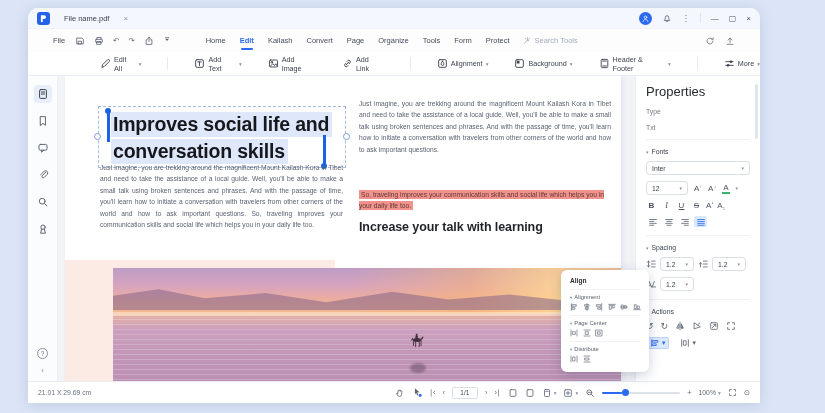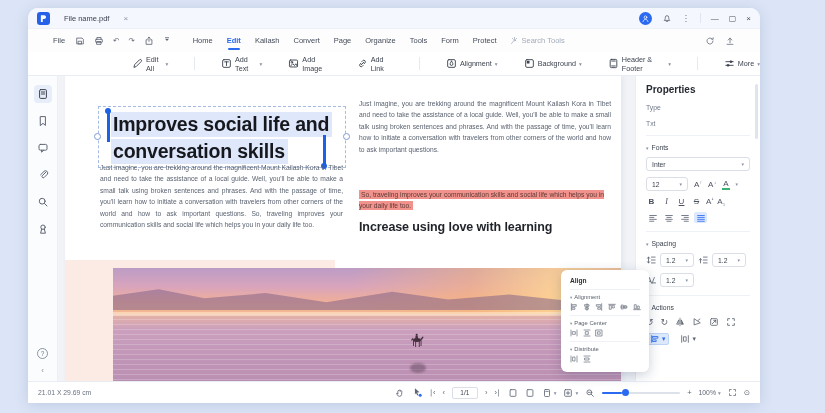--- a/index.html
+++ b/index.html
@@ -14,28 +14,28 @@
   .tab{display:flex;align-items:center;gap:14px;margin-left:10px;padding:0 4px;height:100%;font-size:7.5px;color:#3a4150}
   .tab-close{font-size:8px;color:#8a93a3;cursor:default}
   .tb-right{margin-left:auto;display:flex;align-items:center;gap:10px;color:#5f6673}
   .avatar{width:13px;height:13px;border-radius:50%;background:#2a6af0;display:flex;align-items:center;justify-content:center}
   .kebab{font-size:8px;color:#5f6673}
   .winbtn{font-size:8px;color:#4a5160}
   .vdiv{width:1px;height:10px;background:#dfe4ee}
   
   .menubar{height:23px;display:flex;align-items:center;padding:0 25px;font-size:7.5px;color:#454c59;background:#fdfdfe}
   .qicons{display:flex;align-items:center;gap:9px;margin-left:10px;color:#5f6673}
-  .menus{display:flex;align-items:center;gap:12px;margin-left:21px}
+  .menus{display:flex;align-items:center;gap:12px;margin-left:34px}
   .menu-item{position:relative;padding:3px 1px;cursor:default}
   .menu-item.active{color:#2a6af0;font-weight:700}
   .menu-item.active:after{content:"";position:absolute;left:2px;right:2px;bottom:-2px;height:2px;border-radius:2px;background:#2a6af0}
   .searchtools{display:flex;align-items:center;gap:3px;color:#a3abba;margin-left:12px}
   .mb-right{margin-left:auto;display:flex;gap:10px;color:#6a7280}
   
-  .toolbar{height:24px;display:flex;align-items:center;gap:26px;padding-left:104px;border-bottom:1px solid #e8ecf4;background:#fff;font-size:7.2px;color:#3c434f}
+  .toolbar{height:24px;display:flex;align-items:center;gap:26px;padding-left:72px;border-bottom:1px solid #e8ecf4;background:#fff;font-size:7.2px;color:#3c434f}
   .tb-btn{display:flex;align-items:center;gap:3px;cursor:default}
   .tb-caret{font-size:5.5px;color:#8a93a3}
   .tsep{width:1px;height:13px;background:#e5e9f0}
   
   .sidebar{position:absolute;left:0;top:68px;bottom:22px;width:30px;background:#fbfcfe;border-right:1px solid #eceff5;display:flex;flex-direction:column;align-items:center;padding-top:9px;gap:9px;color:#5f6673}
   .sb-ic{width:18px;height:18px;display:flex;align-items:center;justify-content:center;border-radius:4px}
   .sb-ic.active{background:#e7edf9;color:#3c434f}
   .sb-bottom{position:absolute;bottom:6px;display:flex;flex-direction:column;align-items:center;gap:7px}
   .helpcirc{width:11px;height:11px;border:1px solid #8a93a3;border-radius:50%;font-size:6.5px;color:#6a7280;display:flex;align-items:center;justify-content:center}
   .collapse{font-size:8px;color:#8a93a3}
@@ -73,21 +73,21 @@
   
   .alignpopup{position:absolute;left:533px;top:262px;width:88px;background:#fff;border-radius:6px;box-shadow:0 3px 12px rgba(40,60,100,.25);padding:7px 9px;z-index:30}
   .ap-title{font-size:6.6px;color:#2b2f36;font-weight:600;margin-bottom:5px}
   .ap-sec{display:flex;align-items:center;gap:2px;font-size:5.8px;color:#565d69;margin:4px 0 3px}
   .ap-caret{font-size:4.5px;color:#8a93a3}
   .ap-row{display:flex;align-items:center;gap:4.5px;color:#5f6673;margin-bottom:2px}
   .ap-hr{border:none;border-top:1px solid #eef1f6;margin:4px 0}
   
   .props{position:absolute;right:0;top:68px;bottom:22px;width:125px;background:#fff;border-left:1px solid #e9edf3;padding:8px 10px;font-size:6.8px;color:#3c4350}
   .props .scroll{position:absolute;right:2px;top:8px;width:3px;height:55px;border-radius:2px;background:#dfe5ee}
-  .p-title{font-size:10px;font-weight:700;color:#262a31}
+  .p-title{font-size:13px;font-weight:400;color:#262a31}
   .p-label{color:#707889;margin-top:9px}
   .p-hr{border:none;border-top:1px solid #eef1f6;margin:8px 0}
   .sec-head{display:flex;align-items:center;gap:3px;color:#3e4450}
   .sec-caret{font-size:5px;color:#8a93a3}
   .sel{height:14px;border:1px solid #d9dee7;border-radius:3px;display:flex;align-items:center;justify-content:space-between;padding:0 5px;background:#fff}
   .sel .cv{color:#3c4350}
   .sel .sc{font-size:5px;color:#8a93a3}
   .fontsel{margin-top:6px}
   .ctl-row{display:flex;align-items:center;gap:6px;margin-top:6px;color:#5f6673}
   .glyphbtn{font-size:8px;color:#4a5160;display:flex;align-items:flex-start}
@@ -346,21 +346,21 @@
         <span class="caretbar caret2"></span>
         <span class="handle l"></span>
         <span class="handle r"></span>
       </div>
 
       <p class="bodytext p-left">Just imagine, you are trekking around the magnificent Mount Kailash Kora in Tibet and need to take the assistance of a local guide. Well, you'll be able to make a small talk using broken sentences and phrases. And with the passage of time, you'll learn how to initiate a conversation with travelers from other corners of the world and how to ask important questions. So, traveling improves your communication skills and social life which helps you in your daily life too.</p>
       <p class="bodytext p-right">Just imagine, you are trekking around the magnificent Mount Kailash Kora in Tibet and need to take the assistance of a local guide. Well, you'll be able to make a small talk using broken sentences and phrases. And with the passage of time, you'll learn how to initiate a conversation with travelers from other corners of the world and how to ask important questions.</p>
 
       <p class="pinkblock"><span>So, traveling improves your communication skills and social life which helps you in your daily life too.</span></p>
 
-      <h2 class="subheading">Increase using love with learning</h2>
+      <h2 class="subheading">Increase your talk with learning</h2>
 
       <div class="pinkbg"></div>
       <div class="photo">
         <div class="sky"></div>
         <div class="mountains"></div>
         <div class="sea"></div>
         <div class="sparkle"></div>
         <div class="horse">
           <svg width="18" height="17" viewBox="0 0 18 17" fill="#43303f">
             <ellipse cx="9" cy="9" rx="4" ry="1.9"></ellipse>

